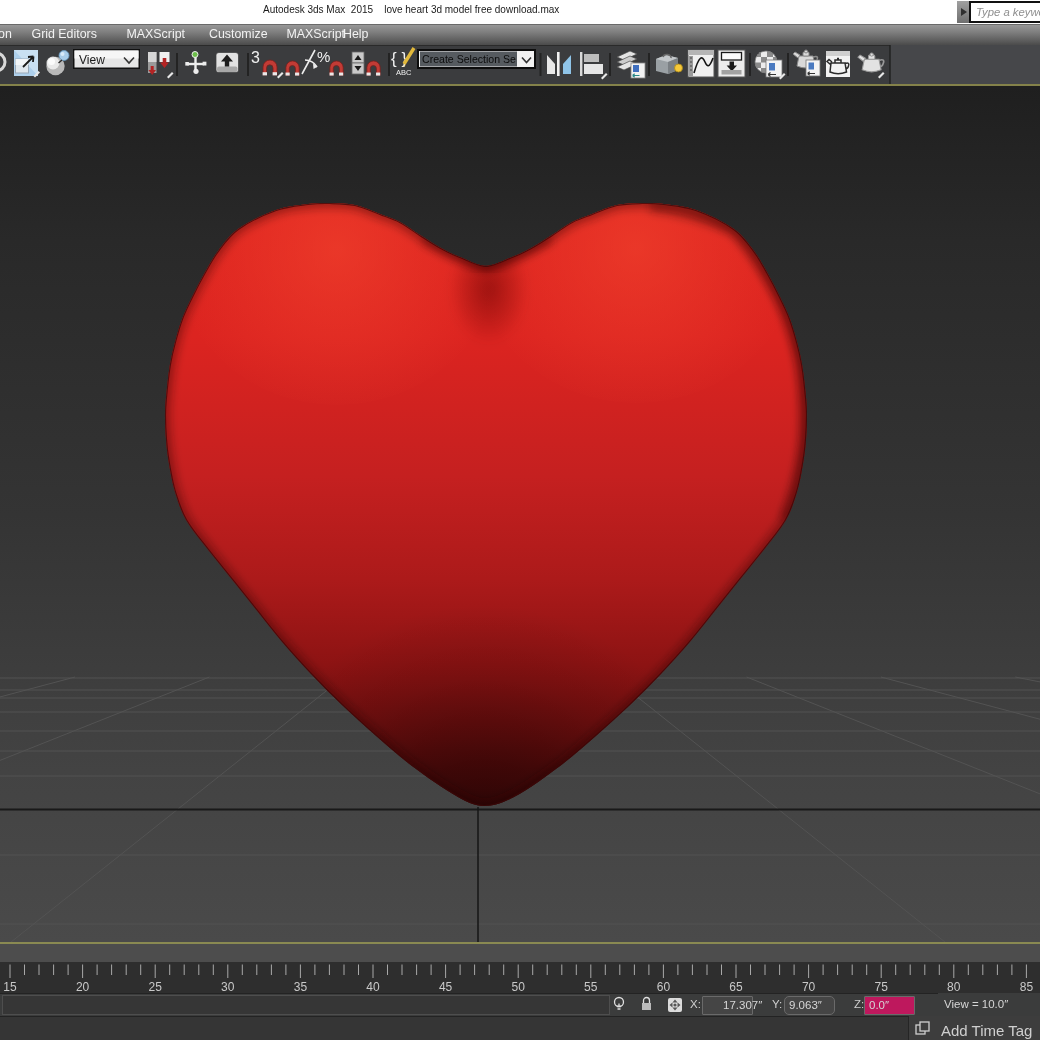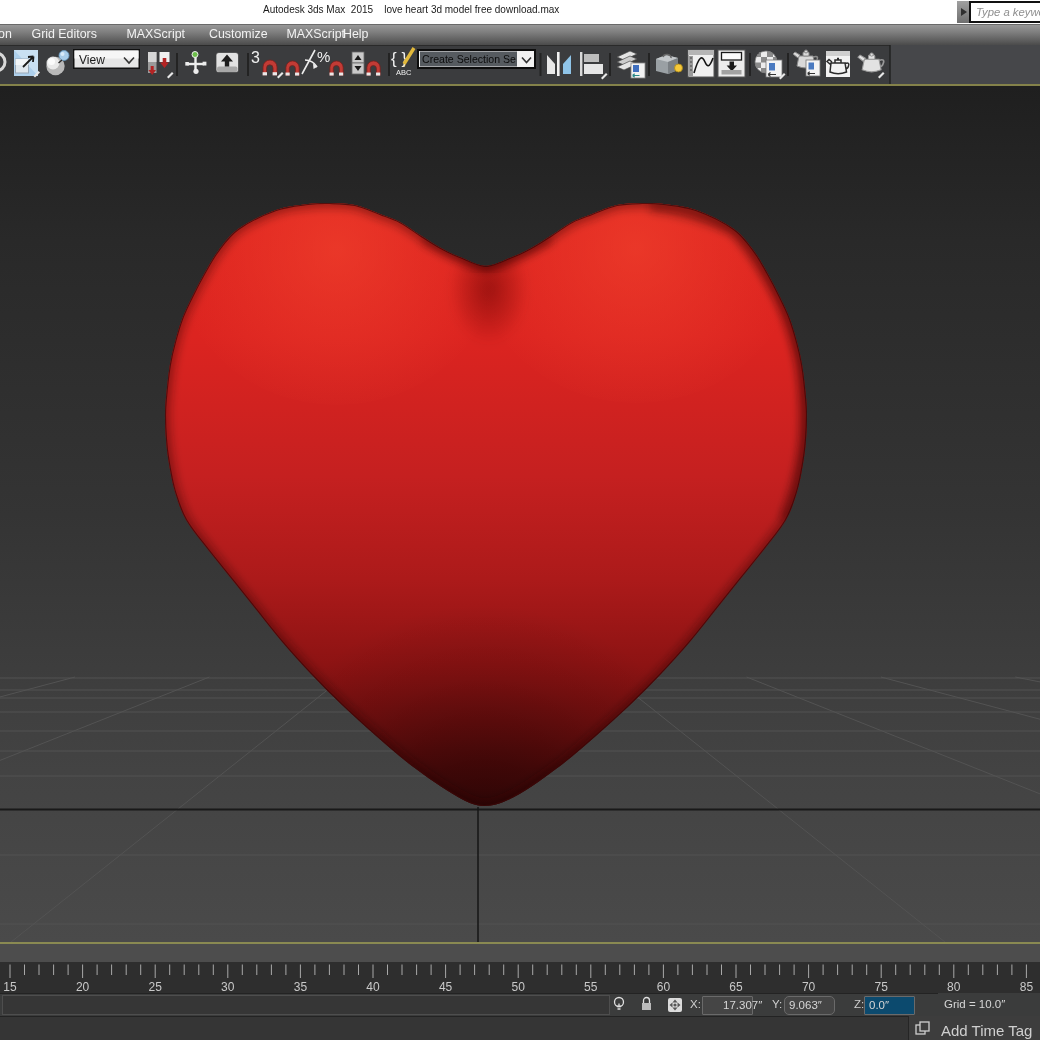--- a/index.html
+++ b/index.html
@@ -342,25 +342,25 @@
 </svg>
 <span style="position:absolute;left:690px;top:998px;font-size:11.5px;color:#cfcfcf">X:</span>
 <div style="position:absolute;left:702px;top:996px;width:49px;height:17px;background:#454545;border:1px solid #6a6a6a;border-radius:1px">
       <span style="position:absolute;left:20px;top:1.5px;font-size:11.5px;color:#d6d6d6">17.307″</span>
     </div>
 <span style="position:absolute;left:772px;top:998px;font-size:11.5px;color:#cfcfcf">Y:</span>
 <div style="position:absolute;left:784px;top:996px;width:49px;height:17px;background:#454545;border:1px solid #6a6a6a;border-radius:5px">
       <span style="position:absolute;left:4px;top:1.5px;font-size:11.5px;color:#d6d6d6">9.063″</span>
     </div>
 <span style="position:absolute;left:854px;top:998px;font-size:11.5px;color:#cfcfcf">Z:</span>
-<div style="position:absolute;left:864px;top:996px;width:49px;height:17px;background:#0c4a6e;border:1px solid #6a6a6a;border-radius:1px">
+<div style="position:absolute;left:864px;top:996px;width:49px;height:17px;background:#be185d;border:1px solid #6a6a6a;border-radius:1px">
       <span style="position:absolute;left:4px;top:1.5px;font-size:11.5px;color:#d6d6d6">0.0″</span>
     </div>
 <div style="position:absolute;left:938px;top:993px;width:102px;height:23px;background:#3b3c3c"></div>
-<span style="position:absolute;left:944px;top:998px;font-size:11.5px;color:#d6d6d6">Grid = 10.0″</span>
+<span style="position:absolute;left:944px;top:998px;font-size:11.5px;color:#d6d6d6">View = 10.0″</span>
 <div style="position:absolute;left:0;top:1016px;width:1040px;height:24px;background:#353535;border-top:1px solid #232323"></div>
 <div style="position:absolute;left:908px;top:1016px;width:132px;height:24px;background:#3d3d3d;border-left:1px solid #252525"></div>
 <svg style="position:absolute;left:914px;top:1020px" width="18" height="18" viewBox="0 0 18 18">
  <rect x="2" y="5" width="9" height="9" fill="none" stroke="#cfcfcf" stroke-width="1.3"></rect>
  <rect x="6" y="2" width="9" height="9" fill="#3d3d3d" stroke="#cfcfcf" stroke-width="1.3"></rect>
 </svg>
 <span style="position:absolute;left:941px;top:1022px;font-size:15px;color:#cfcfcf">Add Time Tag</span>
 
 </div>
 </body></html>

